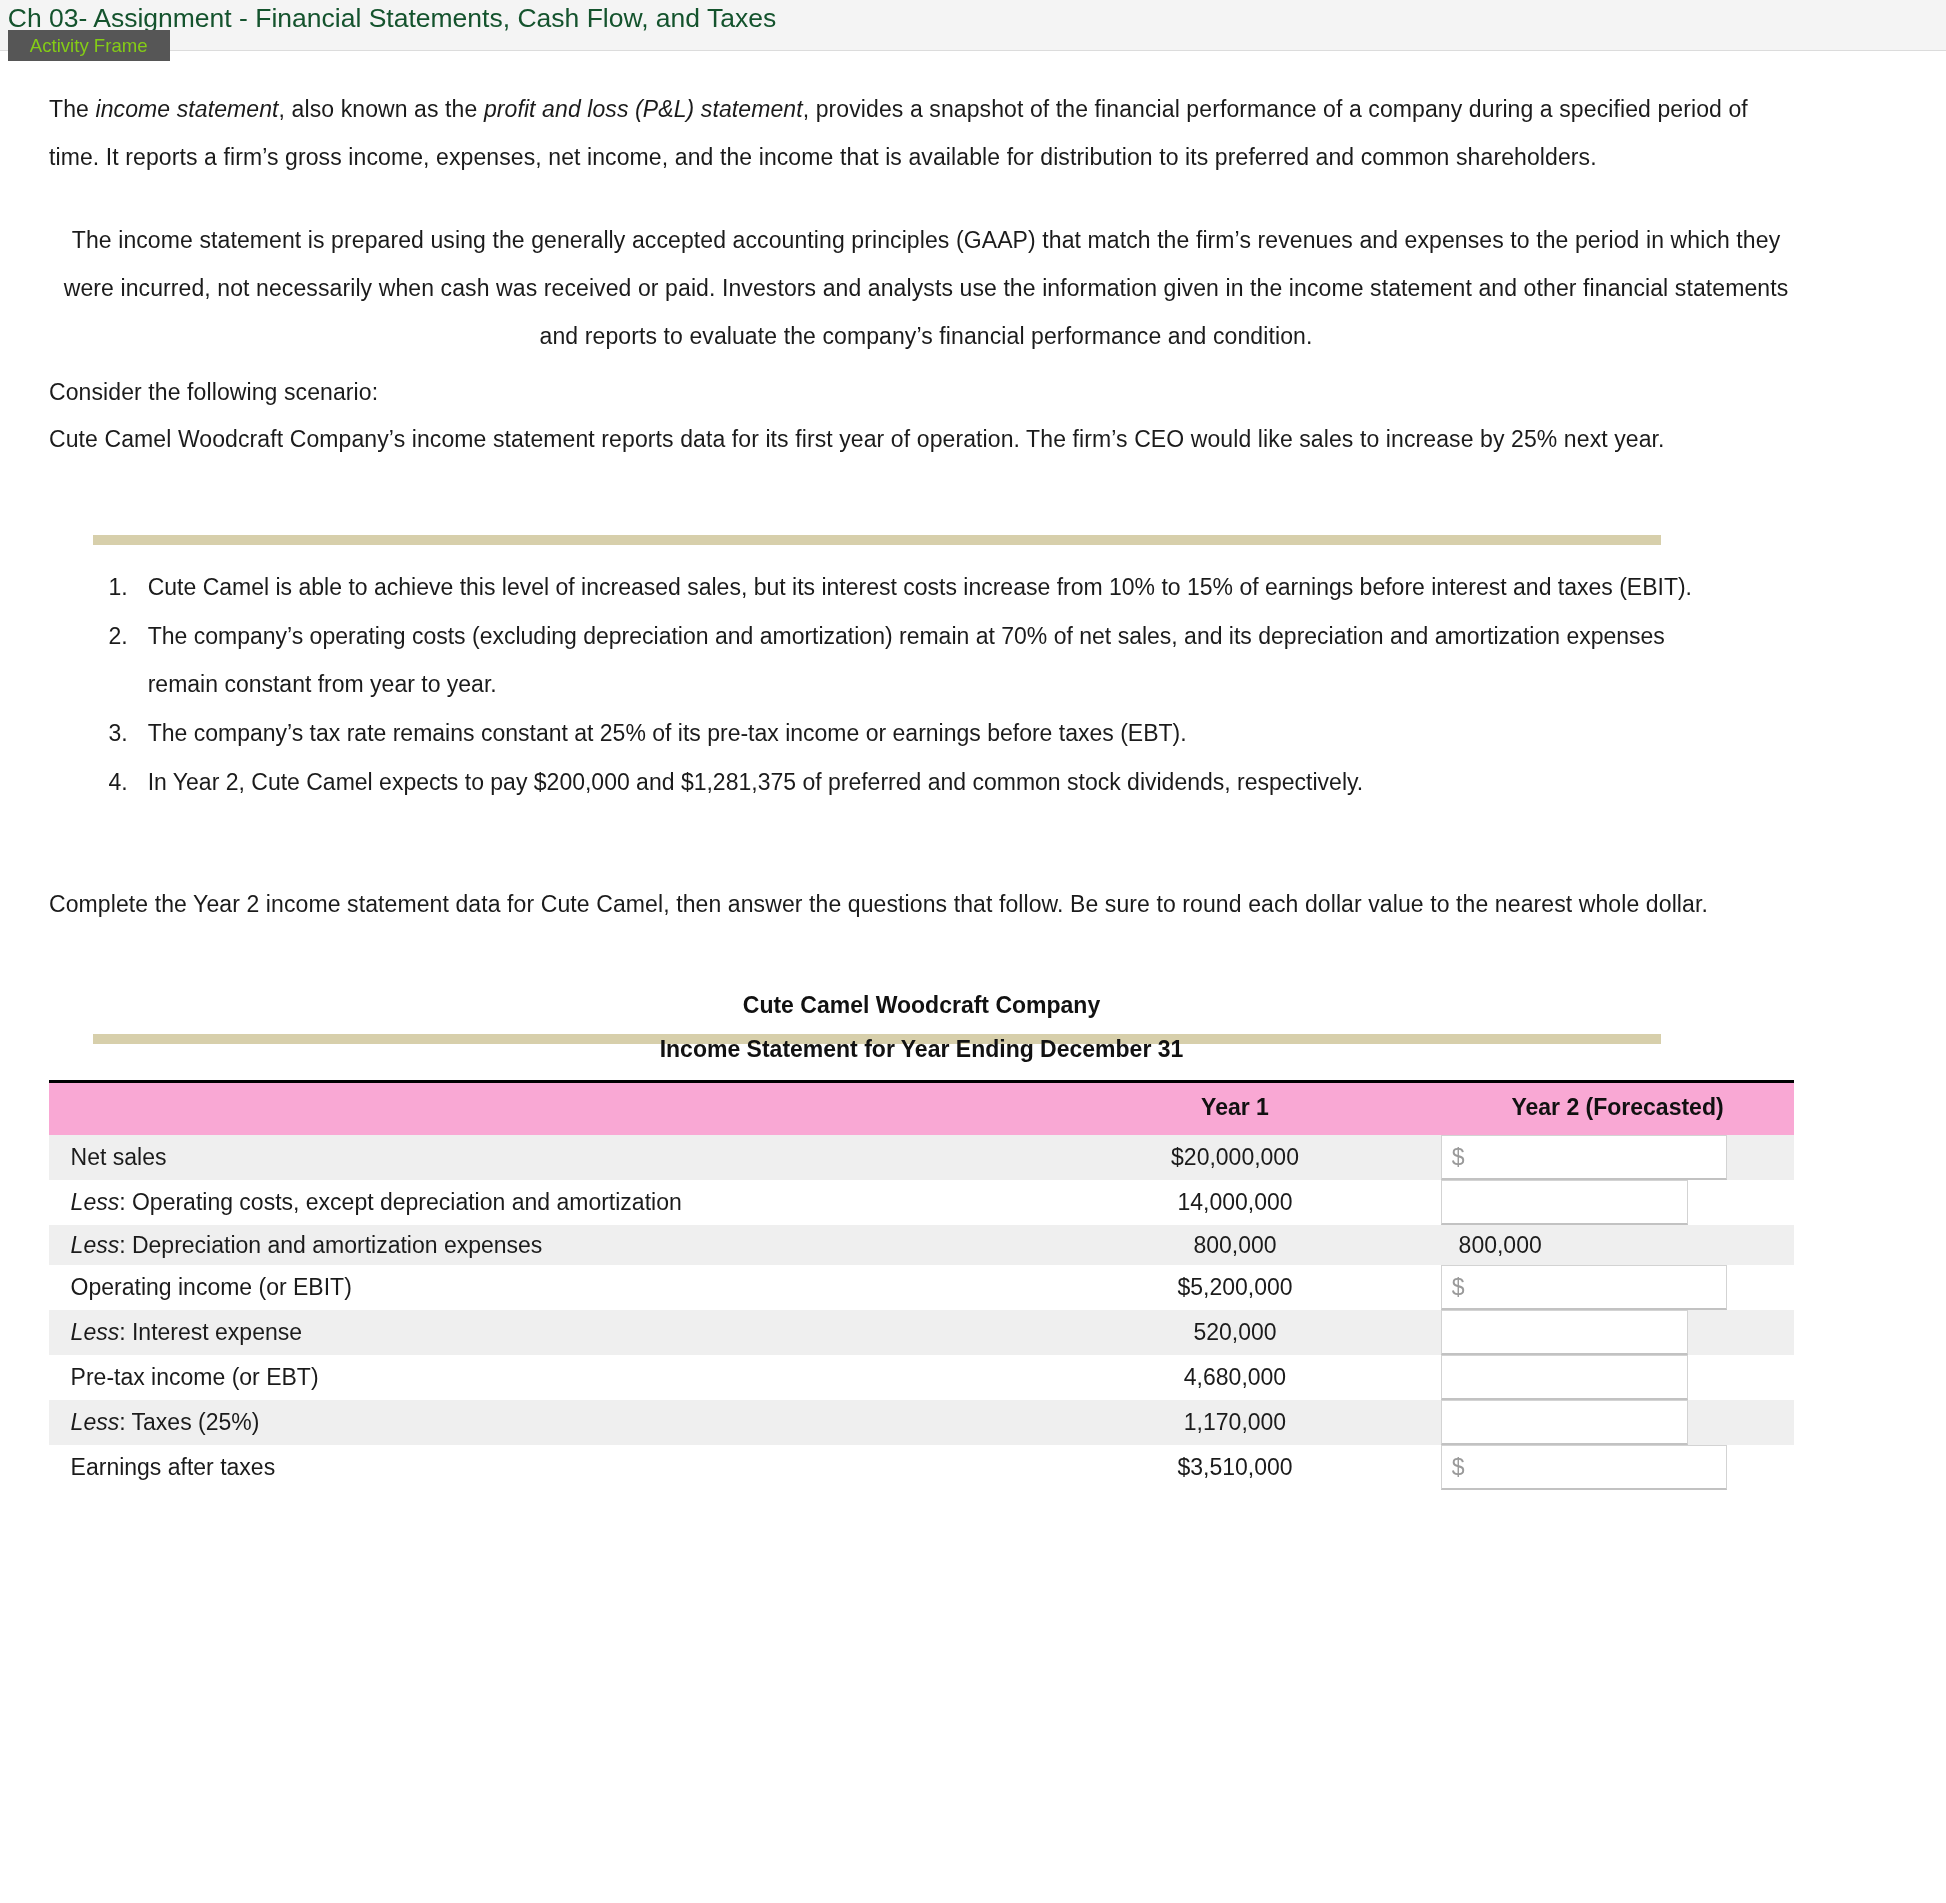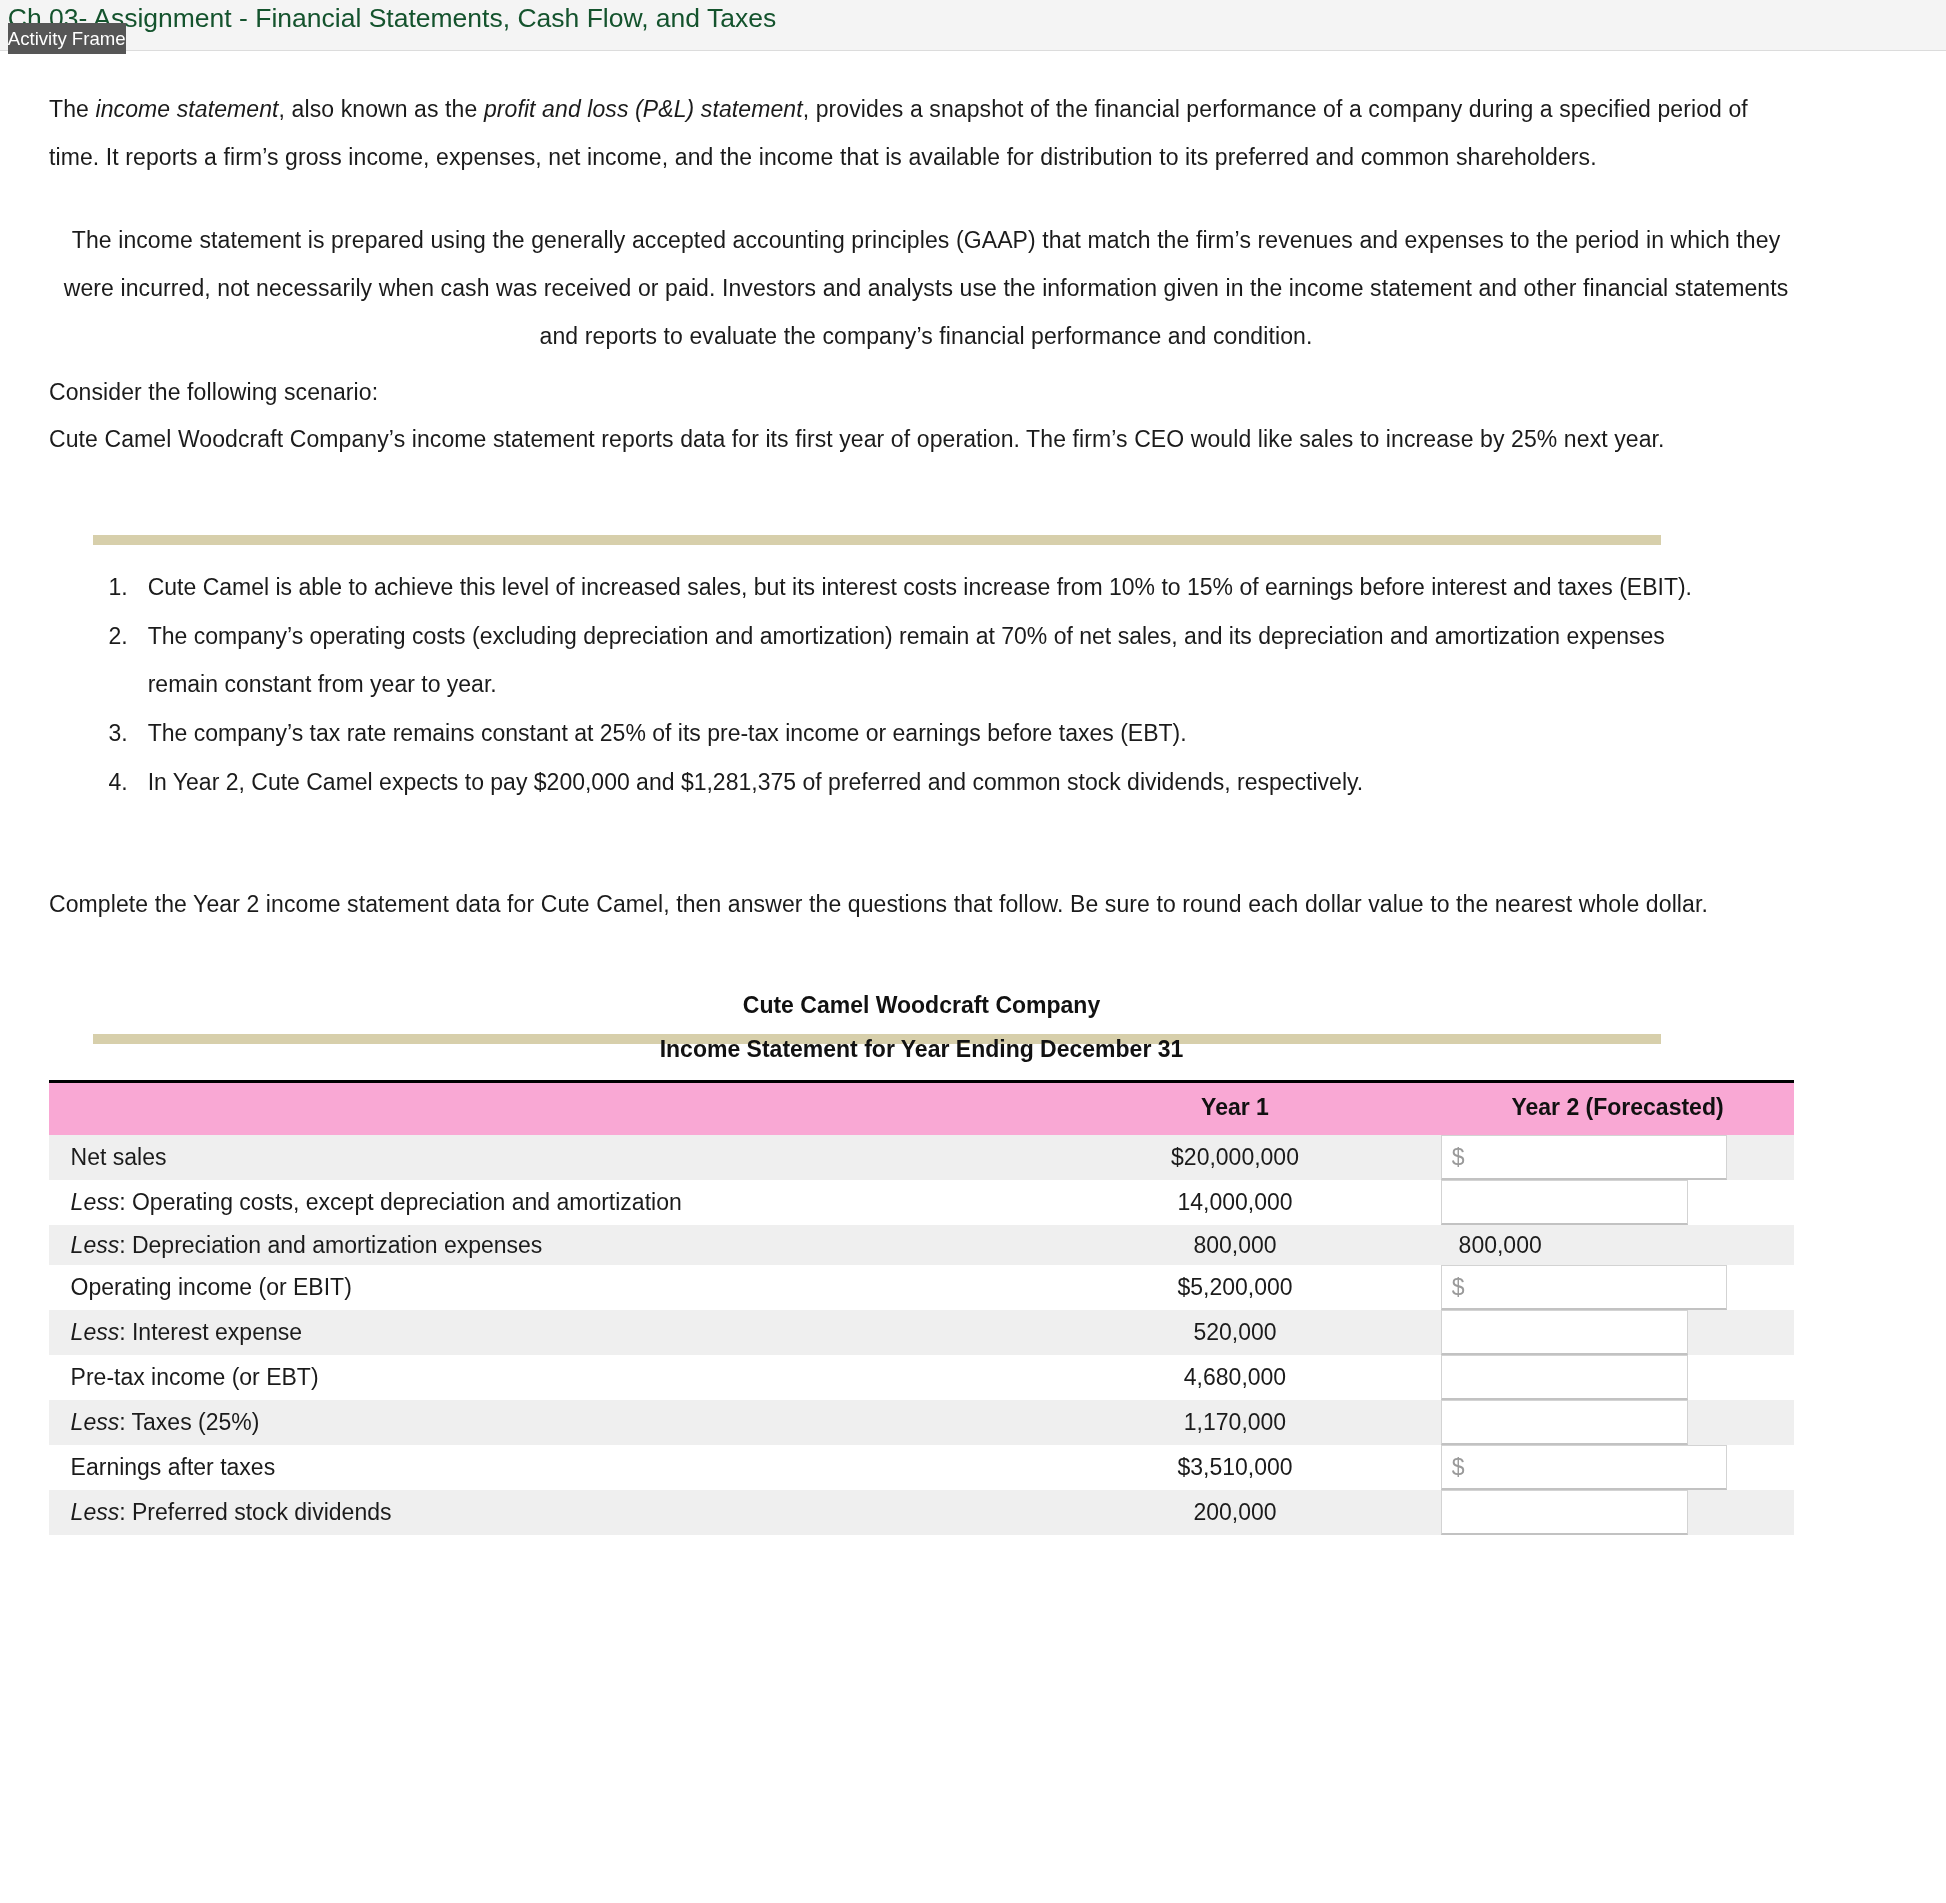--- a/index.html
+++ b/index.html
@@ -44,27 +44,27 @@
     font-size: 15.7px;
     color: #c9c9c9;
     letter-spacing: 1px;
     white-space: nowrap;
   }
 
   
   #activity-frame-badge {
     position: absolute;
     left: 7.8px;
-    top: 23px;
+    top: 30px;
     height: 31px;
-    padding: 0 0;
+    padding: 0 22px;
     display: flex;
     align-items: center;
     background: #565656;
-    color: #ffffff;
+    color: #84cc16;
     font-size: 18.6px;
     line-height: 31px;
     white-space: nowrap;
     z-index: 40;
     font-family: "Liberation Sans", "DejaVu Sans", sans-serif;
   }
 
   
   #content {
     position: absolute;
@@ -308,25 +308,18 @@
               <input type="text" class="y2-input narrow" style="">
             </td>
           </tr>
           <tr>
             <td class="cell-label">Earnings after taxes</td>
             <td class="cell-y1">$3,510,000</td>
             <td class="cell-y2">
               <input type="text" class="y2-input" placeholder="$" style="">
             </td>
           </tr>
-          <tr class="shade">
-            <td class="cell-label"><span class="lbl-less">Less</span>: Preferred stock dividends</td>
-            <td class="cell-y1">200,000</td>
-            <td class="cell-y2">
-              <input type="text" class="y2-input narrow" style="">
-            </td>
-          </tr>
         </tbody>
     </table>
   </div>
 
 </div>
 
 
 </body></html>

